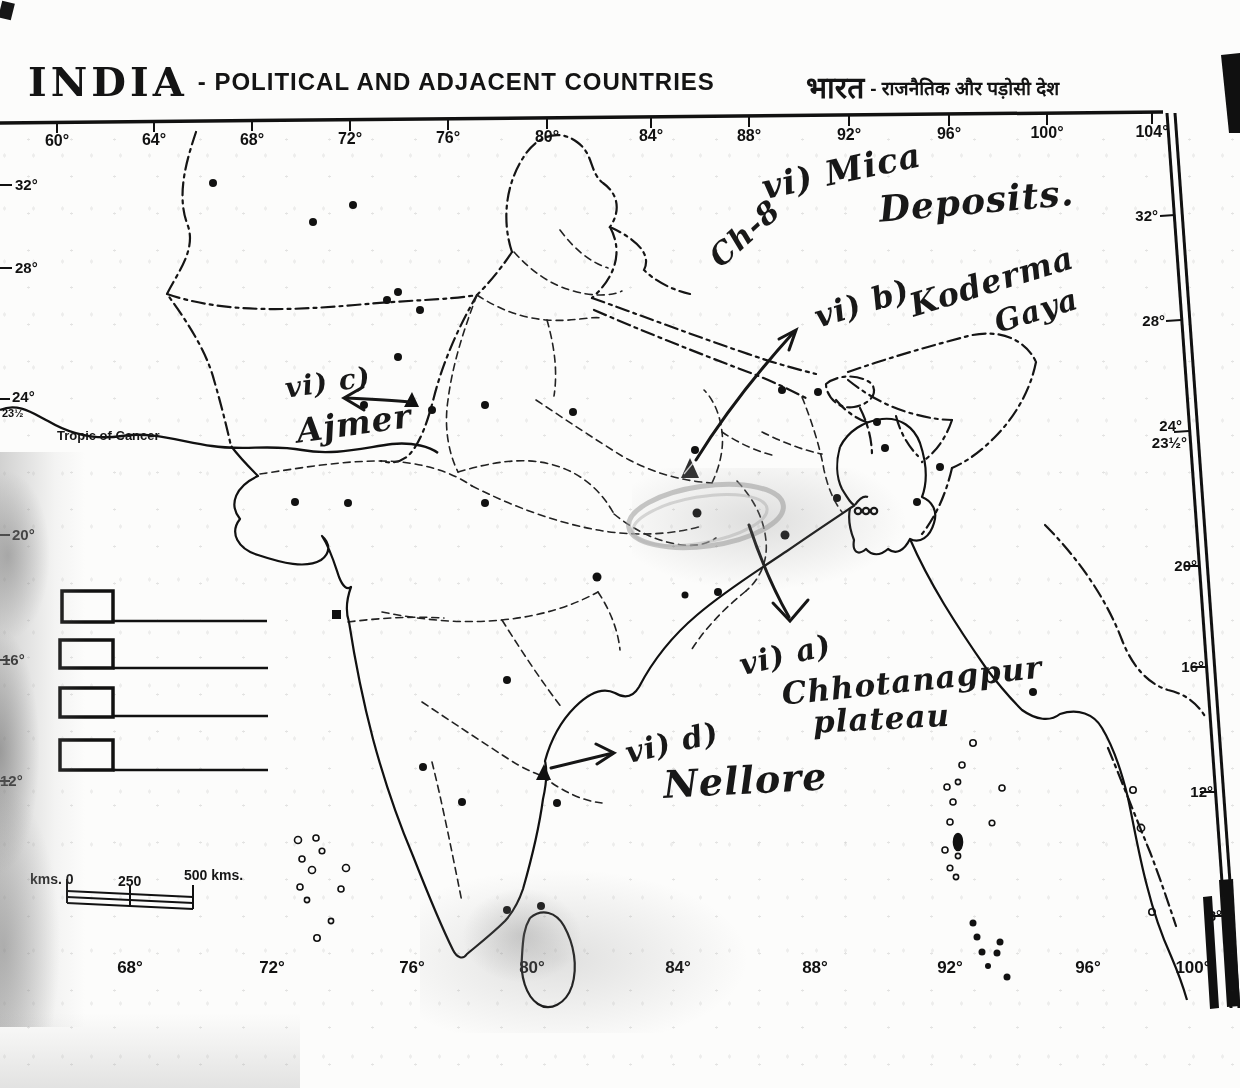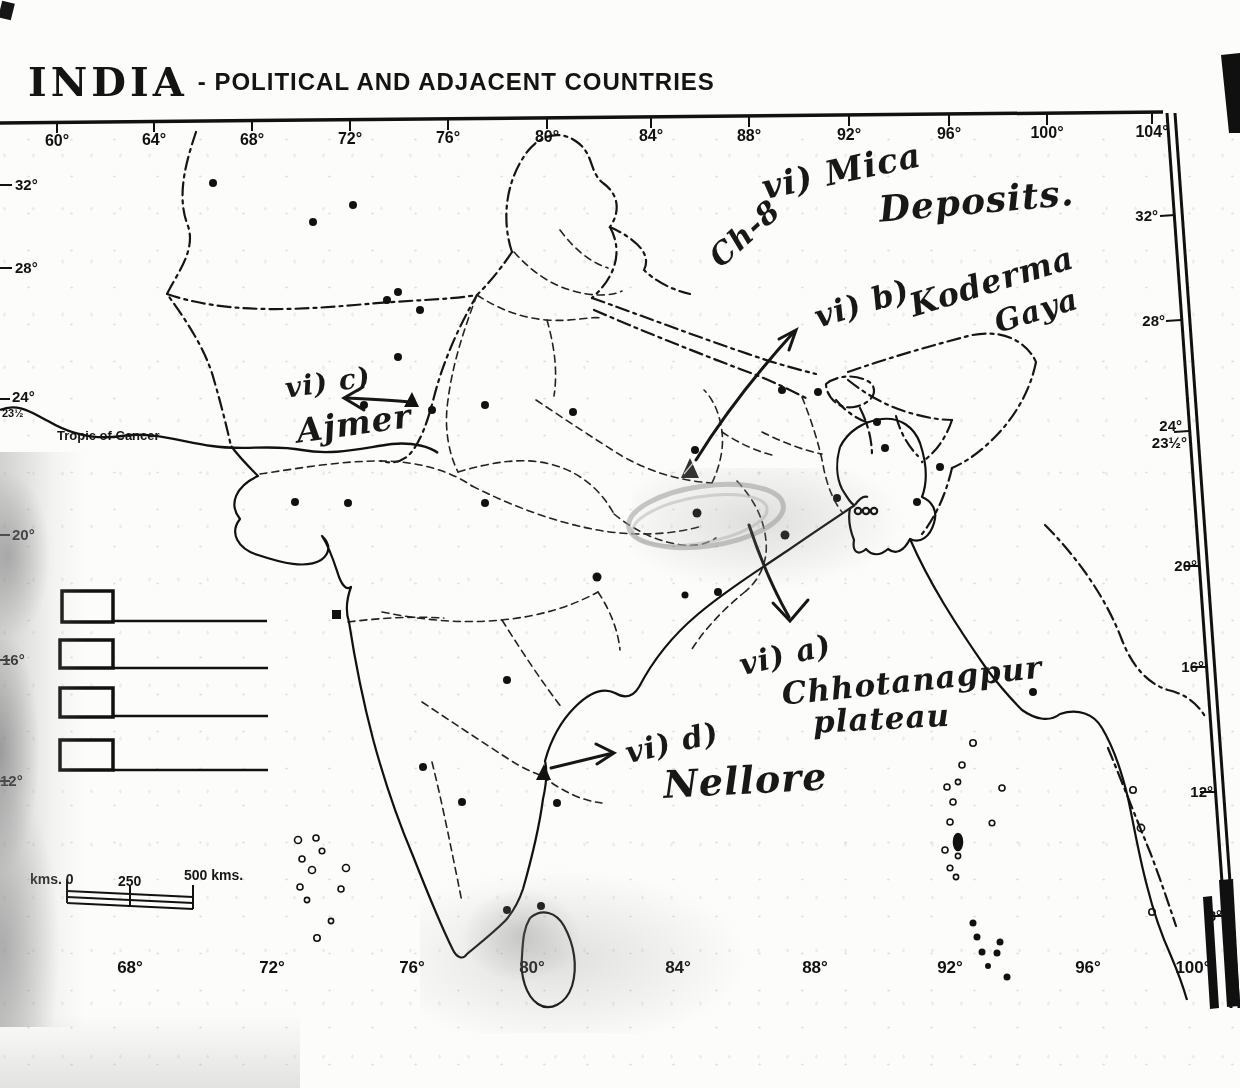--- a/index.html
+++ b/index.html
@@ -42,20 +42,23 @@
 </style>
 </head>
 <body>
 
 <div class="page">
 
   <div class="hdr">
     <div class="t-en">
       <span class="t-en-main">INDIA</span><span class="t-en-sub">- POLITICAL AND ADJACENT COUNTRIES</span>
     </div>
+    <div class="t-hi">
+      <span class="t-hi-main">भारत</span><span class="t-hi-sub">- राजनैतिक और पड़ोसी देश</span>
+    </div>
   </div>
 
   <svg class="map-svg" viewBox="0 0 1240 1088" xmlns="http://www.w3.org/2000/svg">
 
     <g stroke="#111" fill="none">
       <path d="M0,123 L1163,112" stroke-width="3.5"></path>
       <path d="M1167,113 L1231,1008" stroke-width="3"></path>
       <path d="M1175,113 L1239,1008" stroke-width="3"></path>
       <g stroke-width="2">
         <line x1="57" y1="121" x2="57" y2="133"></line>

